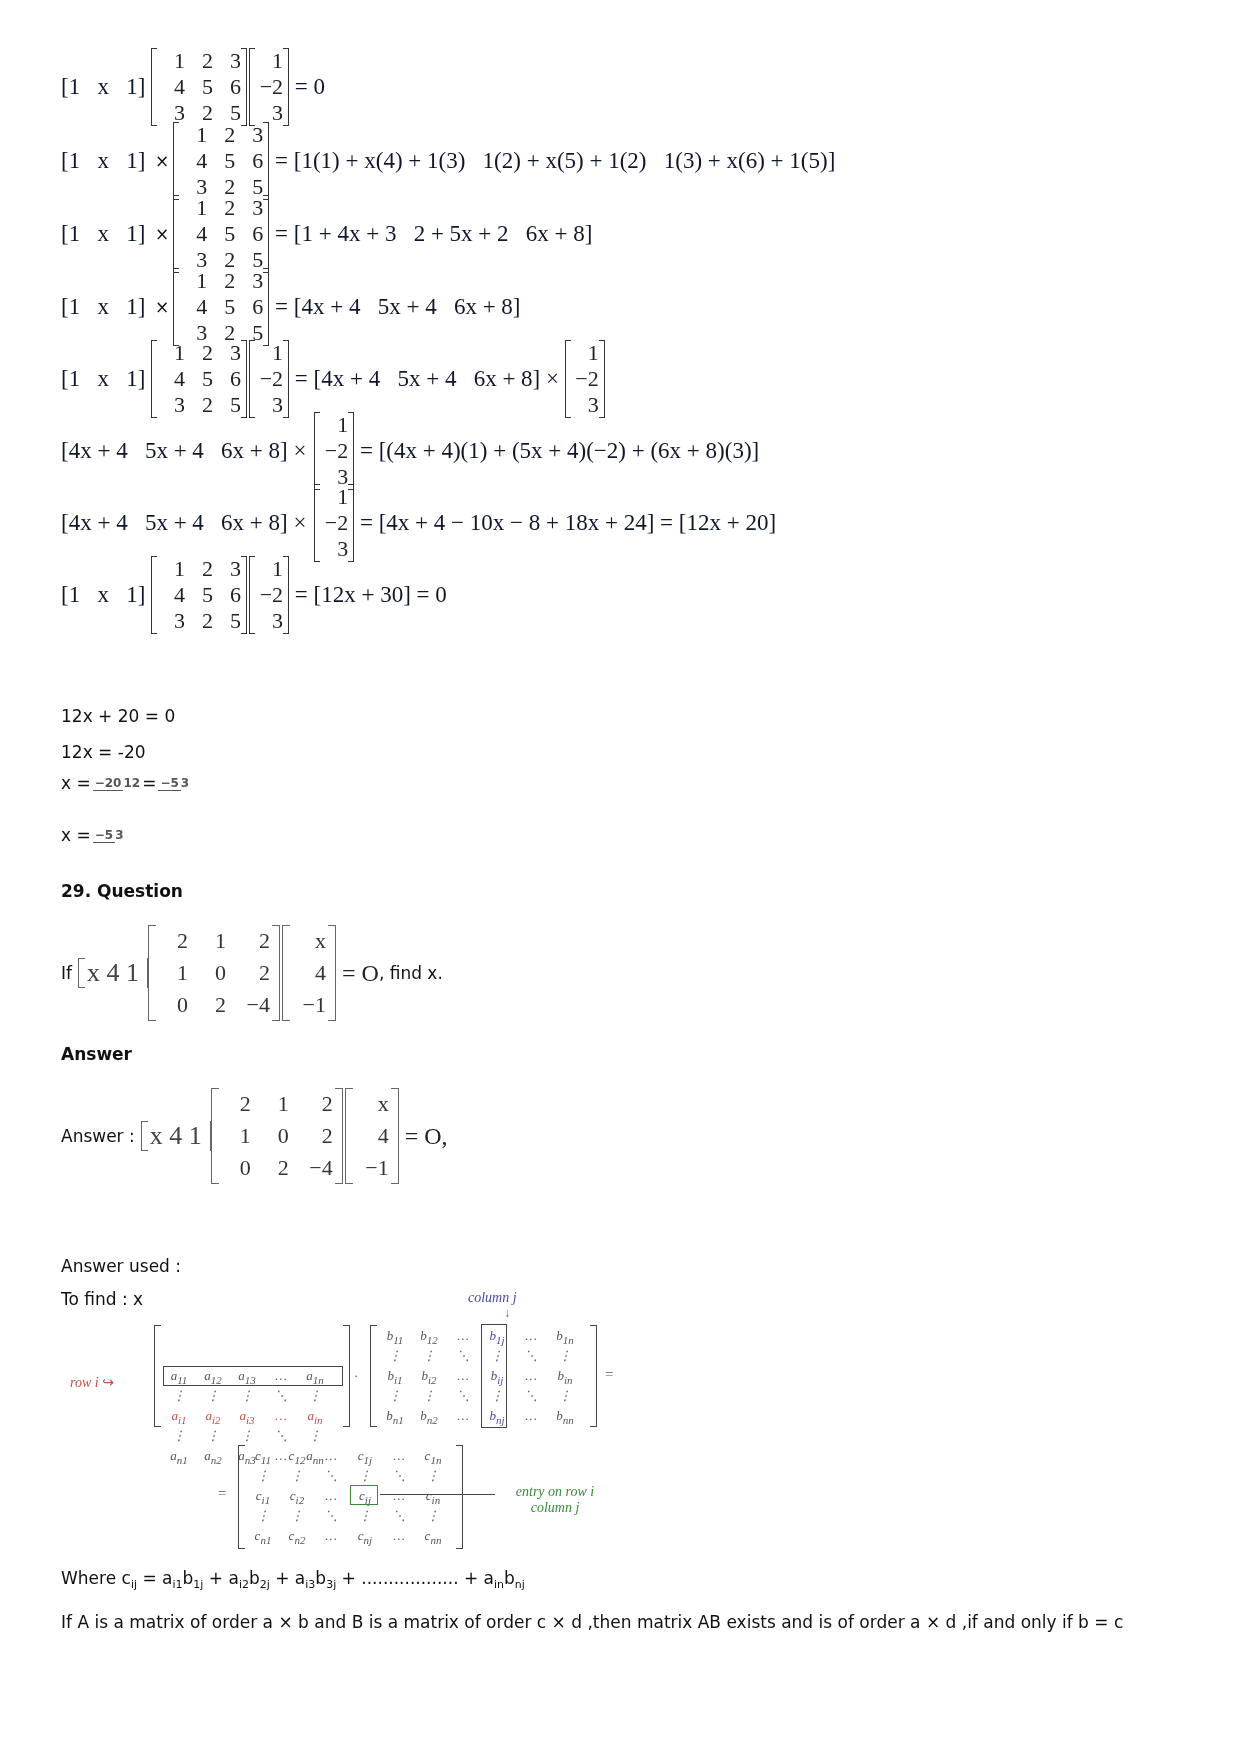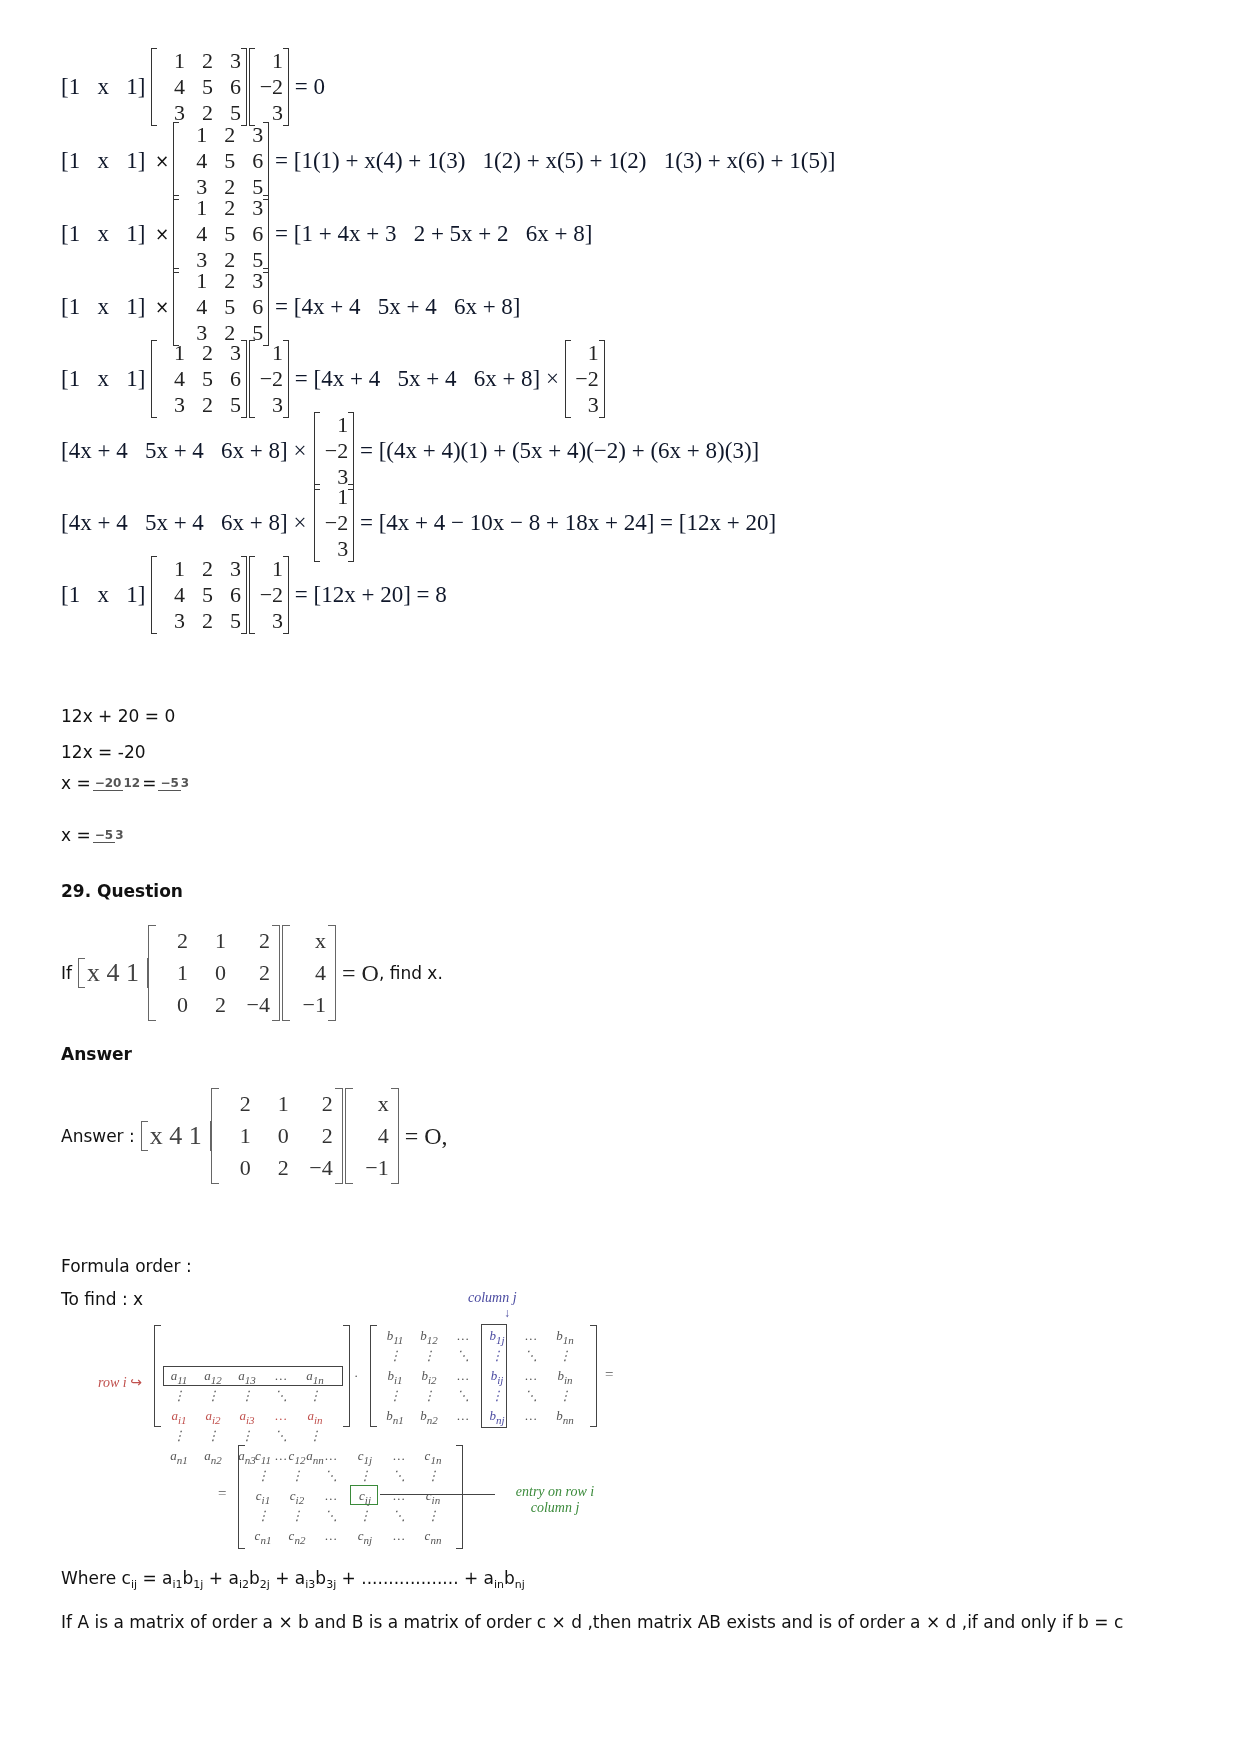--- a/index.html
+++ b/index.html
@@ -196,21 +196,21 @@
         <span>6</span>
         <span>3</span>
         <span>2</span>
         <span>5</span>
       </span>
       <span class="mat c1" style="margin-left: 2px;">
         <span>1</span>
         <span>−2</span>
         <span>3</span>
       </span>
-      <span class="mexpr" style="white-space: pre;"> = [12x + 20] = 8 </span>
+      <span class="mexpr" style="white-space: pre;"> = [12x + 30] = 0 </span>
     </div>
   </div>
 
 <div class="abs txt" style="left:61px; top:706px;">12x + 20 = 0</div>
 <div class="abs txt" style="left:61px; top:742px;">12x = -20</div>
 <div class="abs txt row" style="left:61px; top:773px;">
   <span>x =</span>
   <span class="frac">
       <span class="num">−20</span>
       <span class="den">12</span>
@@ -269,26 +269,26 @@
       <span>−4</span>
     </span>
   <span class="bigmat c1" style="margin-left:2px" id="a-col">
       <span>x</span>
       <span>4</span>
       <span>−1</span>
     </span>
   <span class="serif" style="font-size:24px;margin-left:6px">= O,</span>
 </div>
 <div class="abs txt" style="left:61px; top:1289px;">To find : x</div>
-<div class="abs txt" style="left:61px; top:1256px;">Formula order :</div>
+<div class="abs txt" style="left:61px; top:1256px;">Answer used :</div>
 
 <div class="abs dia" style="left:0; top:0; width:1240px; height:1755px; pointer-events:none;">
   <div class="abs blu" style="left:468px; top:1290px; font-size:14px;">column j</div>
   <div class="abs blu" style="left:504px; top:1306px; font-size:12px; font-style:normal;">↓</div>
-  <div class="abs red" style="left:70px; top:1374px; font-size:14px;margin-left:28px;"><span>row i</span> <span style="font-style:normal">↪</span></div>
+  <div class="abs red" style="left:70px; top:1374px; font-size:14px;"><span>row i</span> <span style="font-style:normal">↪</span></div>
 
   <div class="dbr l" style="left:154px; top:1325px; height:100px;"></div>
   <div class="dbr r" style="left:343px; top:1325px; height:100px;"></div>
   <div class="dgrid" id="matA" style="left:162px; top:1368px; grid-template-columns:repeat(5,34px); grid-auto-rows:18px;">
       <span>a<sub>11</sub></span>
       <span>a<sub>12</sub></span>
       <span>a<sub>13</sub></span>
       <span>…</span>
       <span>a<sub>1n</sub></span>
       <span>⋮</span>

